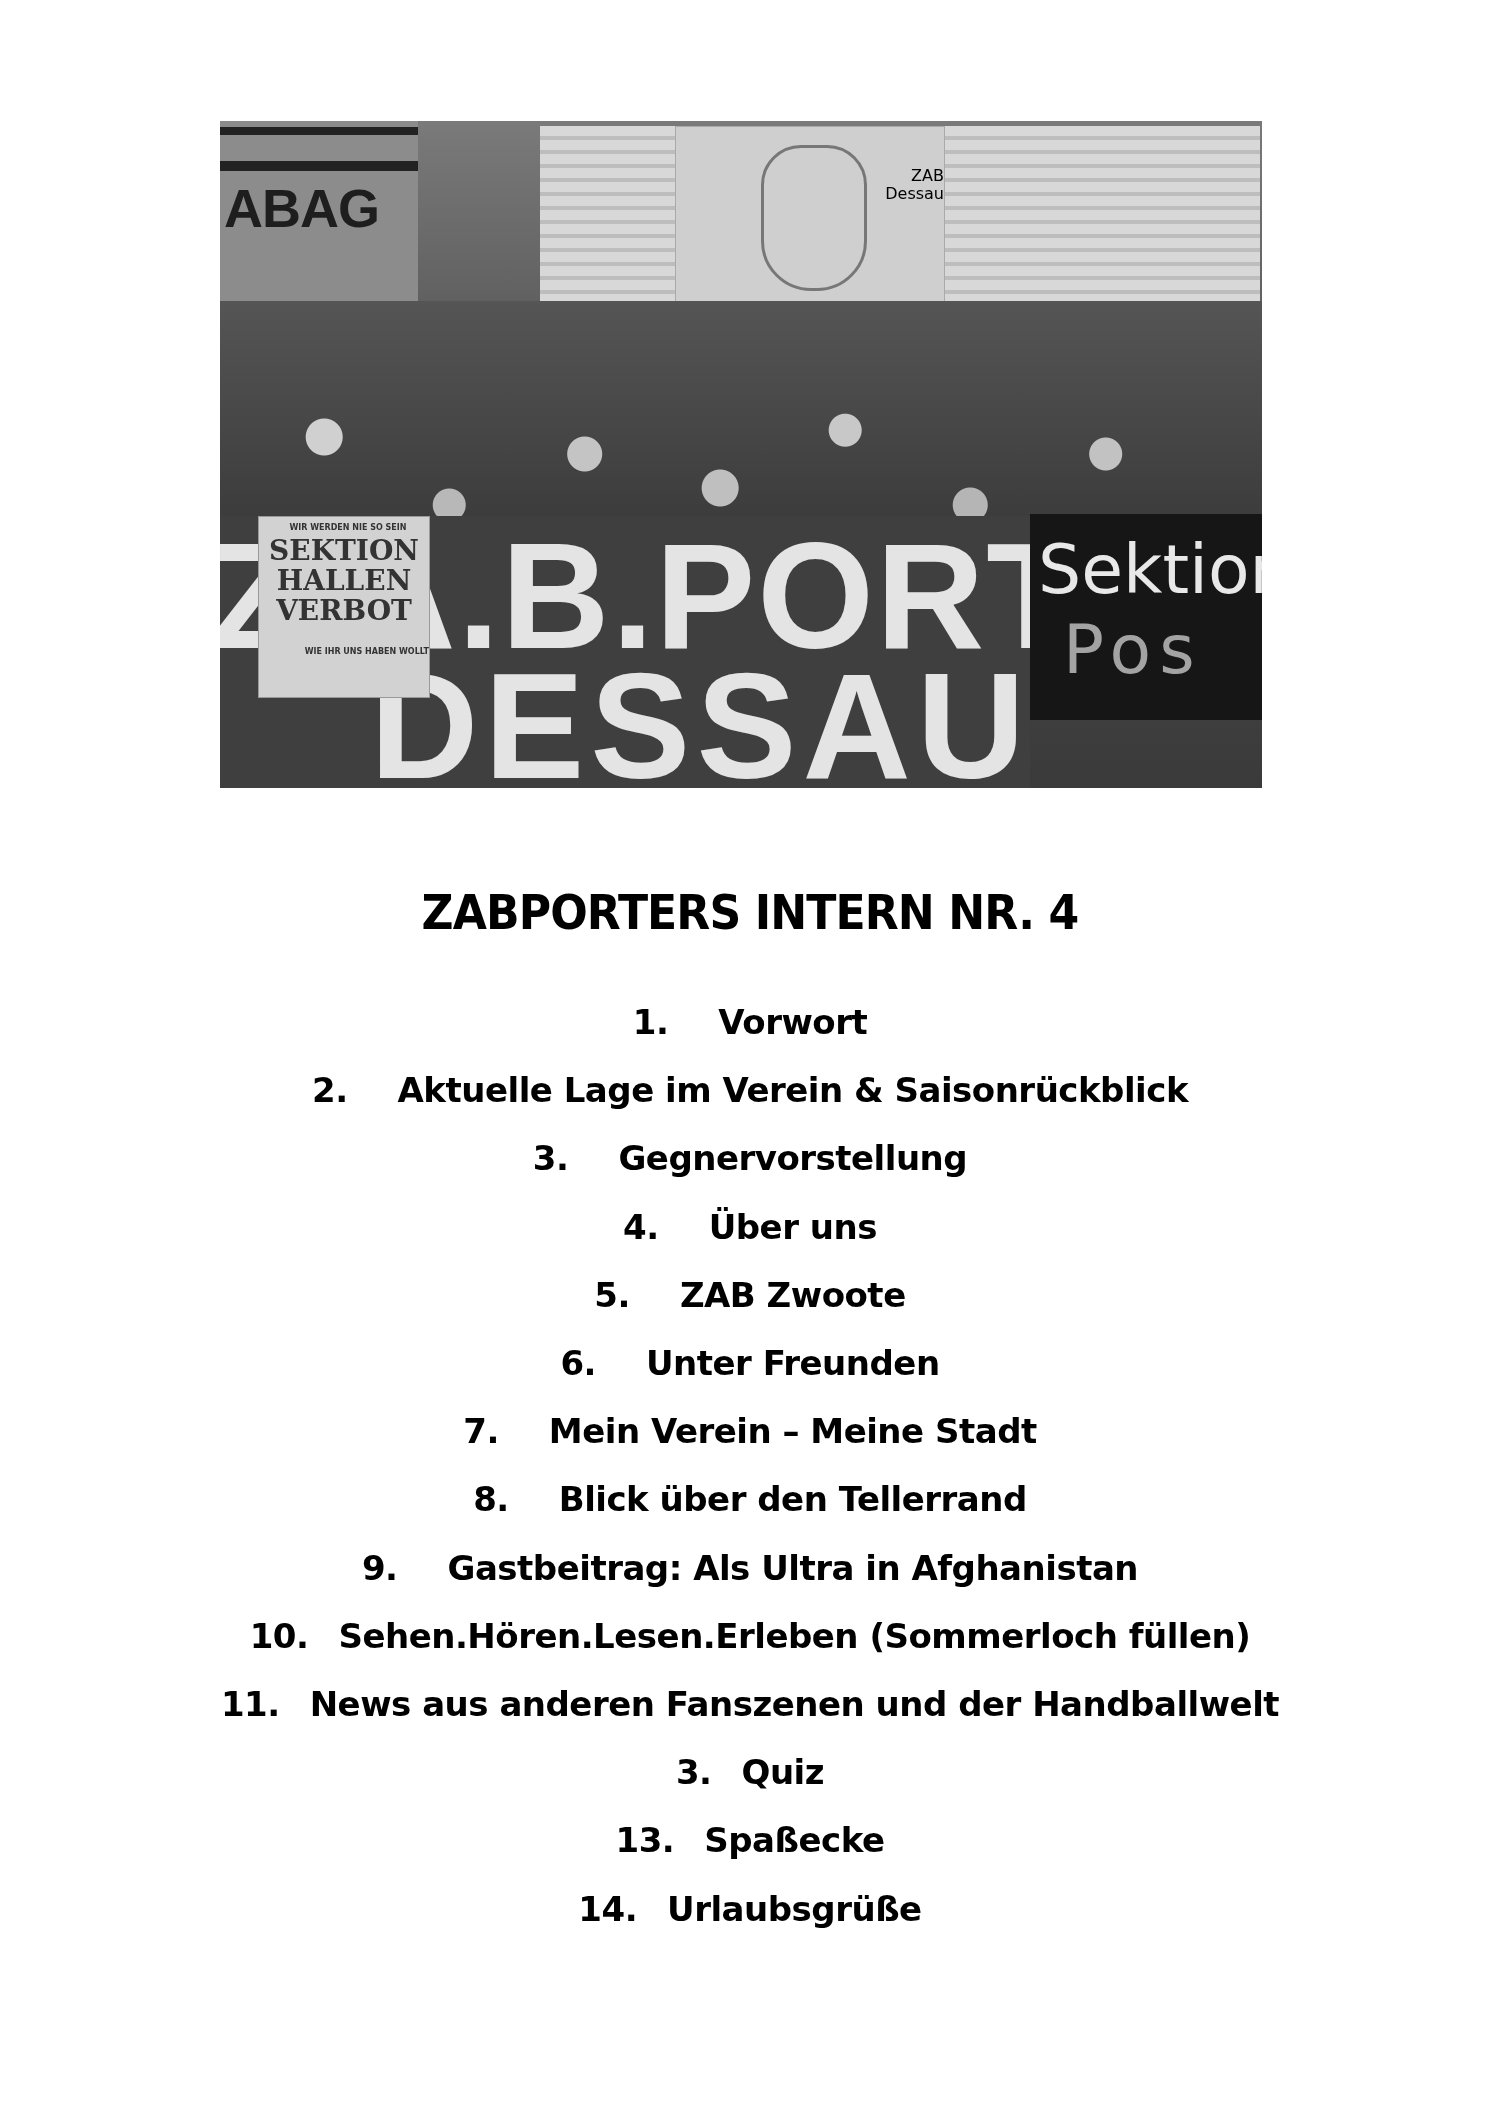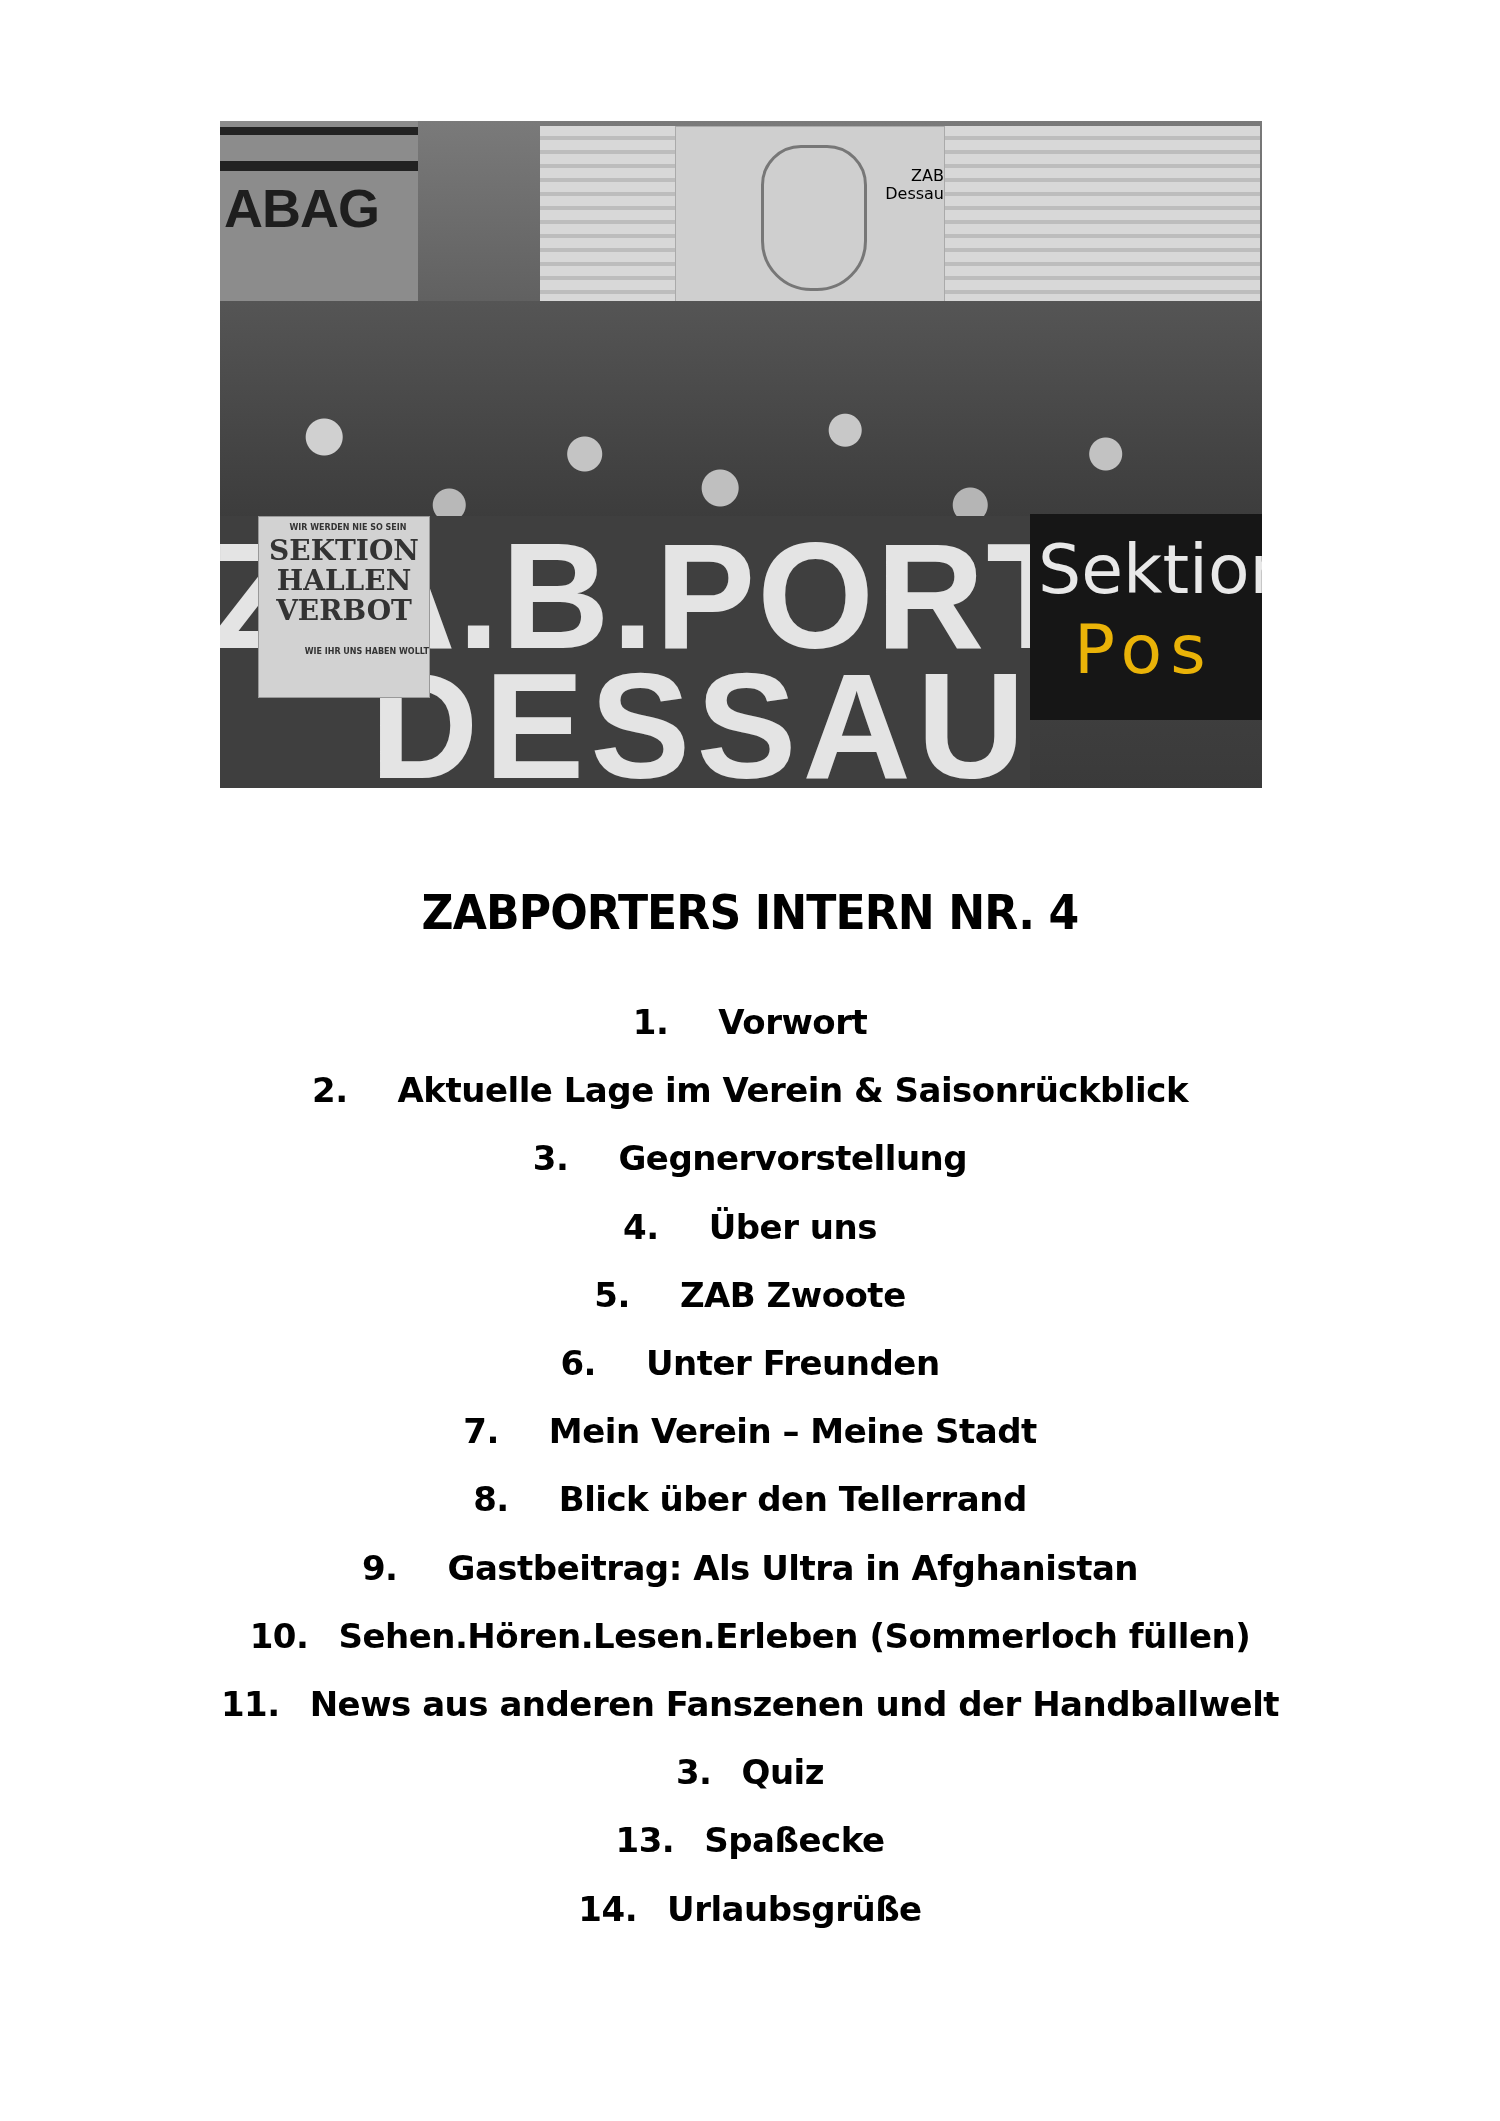--- a/index.html
+++ b/index.html
@@ -29,21 +29,21 @@
   .photo .shirt { position:absolute; left:505px; top:430px; width:120px; height:90px; background:#e6e6e6; border-radius:20px 20px 0 0; }
   .photo .banner { position:absolute; left:0; top:395px; width:810px; height:272px; background:#3f3f3f; }
   .photo .banner .l1 { position:absolute; left:-10px; top:10px; font:bold 150px "Liberation Sans", sans-serif; color:#e4e4e4; letter-spacing:2px; line-height:140px; white-space:nowrap; }
   .photo .banner .l2 { position:absolute; left:150px; top:150px; font:bold 150px "Liberation Sans", sans-serif; color:#e4e4e4; letter-spacing:6px; line-height:120px; white-space:nowrap; }
   .photo .smallsign { position:absolute; left:38px; top:395px; width:170px; height:180px; background:#d2d2d2; border:1px solid #999; text-align:center; }
   .photo .smallsign .top { font:bold 8px "DejaVu Sans", sans-serif; color:#333; margin-top:6px;padding-left:8px; }
   .photo .smallsign .mid { font:bold 28px "DejaVu Serif", serif; color:#333; line-height:30px; margin-top:4px; }
   .photo .smallsign .bot { font:bold 8px "DejaVu Sans", sans-serif; color:#333; margin-top:21px;text-align:right; }
   .photo .posbanner { position:absolute; left:810px; top:393px; width:232px; height:206px; background:#161616; }
   .photo .posbanner .t { position:absolute; left:8px; top:10px; font:68px "DejaVu Sans", sans-serif; color:#e8e8e8; line-height:92px; white-space:nowrap; }
-  .photo .posbanner .t2 { position:absolute; left:44px; top:96px; font:68px "DejaVu Sans", sans-serif; color:#eab308; letter-spacing:8px; white-space:nowrap; }
+  .photo .posbanner .t2 { position:absolute; left:33px; top:96px; font:68px "DejaVu Sans", sans-serif; color:#a3a3a3; letter-spacing:8px; white-space:nowrap; }
 
   .title { position:absolute; left:0; top:884px; width:1500px; text-align:center;
            font:900 48px "DejaVu Sans", sans-serif; color:#000; letter-spacing:-1px; transform:scaleX(0.92); }
   .toc { position:absolute; left:0; top:988px; width:1500px; margin:0; padding:0; list-style:none; }
   .toc li { height:68.2px; display:flex; justify-content:center; align-items:center; white-space:nowrap;
             font:bold 34px "DejaVu Sans", sans-serif; color:#000; letter-spacing:-0.5px; }
   .toc .num { display:inline-block; margin-right:50px; }
   .toc .num.wide { margin-right:30px; }
   .toc .txt { display:inline-block; }
 </style>

